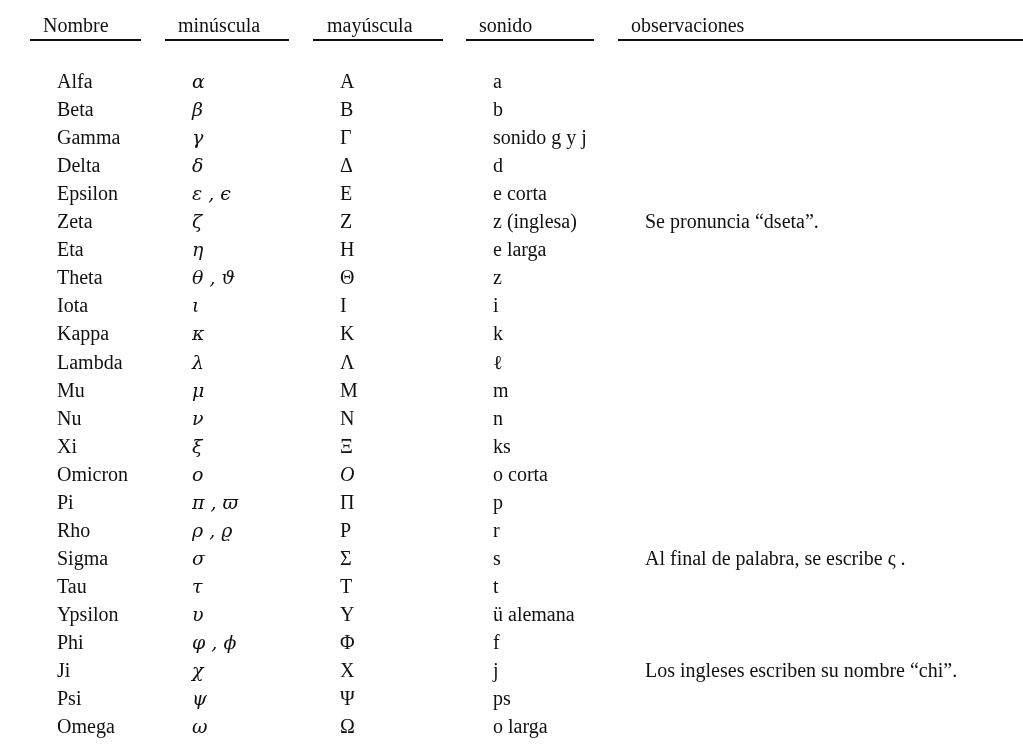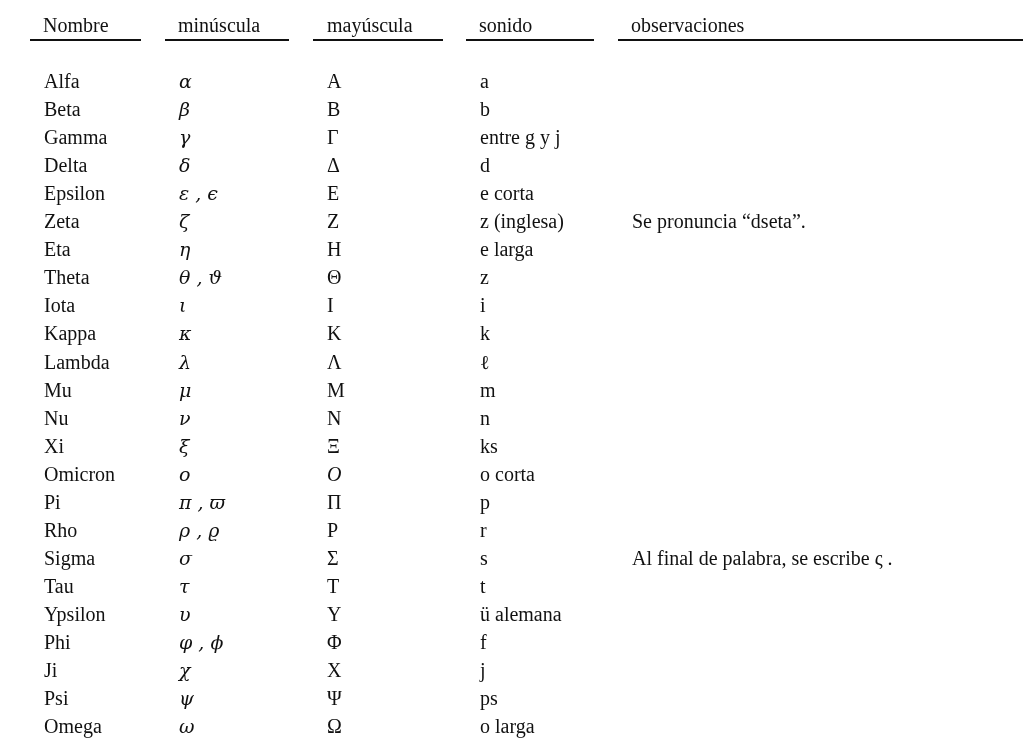--- a/index.html
+++ b/index.html
@@ -3,21 +3,21 @@
   <meta charset="utf-8">
   <style>
     html, body { margin: 0; padding: 0; background: #ffffff; }
     body {
       width: 1023px; height: 745px; overflow: hidden; position: relative;
       font-family: "DejaVu Serif", "Liberation Serif", serif;
       color: #111111;
     }
     .hdr { position: absolute; top: 12px; font-size: 20px; line-height: 26px; }
     .rule { position: absolute; top: 39px; height: 2px; background: #111111; }
-    .row { position: absolute; left: 1px; width: 942px; height: 28px; }
+    .row { position: absolute; left: 14px; width: 942px; height: 28px; }
     .cell { position: absolute; top: 0; font-size: 20px; line-height: 28px; white-space: nowrap; }
     .c0 { left: 43px; }
     .c1 { left: 178px; font-style: italic; font-family: "DejaVu Serif", serif; }
     .c2 { left: 326px; }
     .c3 { left: 479px; }
     .c4 { left: 631px; }
     .cell, .hdr { font-family: "Liberation Serif", "DejaVu Serif", serif; }
     .c1 { font-family: "DejaVu Serif", serif; font-style: italic; font-size: 19px; }
   </style>
 </head>
@@ -50,21 +50,21 @@
         <div class="cell c0">Beta</div>
         <div class="cell c1">β</div>
         <div class="cell c2">B</div>
         <div class="cell c3">b</div>
         <div class="cell c4"></div>
       </div>
       <div class="row" style="top: 123.1px;">
         <div class="cell c0">Gamma</div>
         <div class="cell c1">γ</div>
         <div class="cell c2">Γ</div>
-        <div class="cell c3">entre g y j</div>
+        <div class="cell c3">sonido g y j</div>
         <div class="cell c4"></div>
       </div>
       <div class="row" style="top: 151.15px;">
         <div class="cell c0">Delta</div>
         <div class="cell c1">δ</div>
         <div class="cell c2">Δ</div>
         <div class="cell c3">d</div>
         <div class="cell c4"></div>
       </div>
       <div class="row" style="top: 179.2px;">
@@ -182,20 +182,21 @@
         <div class="cell c1">φ , ϕ</div>
         <div class="cell c2">Φ</div>
         <div class="cell c3">f</div>
         <div class="cell c4"></div>
       </div>
       <div class="row" style="top: 656.05px;">
         <div class="cell c0">Ji</div>
         <div class="cell c1">χ</div>
         <div class="cell c2">X</div>
         <div class="cell c3">j</div>
+        <div class="cell c4">Los ingleses escriben su nombre “chi”.</div>
       </div>
       <div class="row" style="top: 684.1px; padding-left: 45px;">
         <div class="cell c0">Psi</div>
         <div class="cell c1">ψ</div>
         <div class="cell c2">Ψ</div>
         <div class="cell c3">ps</div>
         <div class="cell c4"></div>
       </div>
       <div class="row" style="top: 712.15px;">
         <div class="cell c0">Omega</div>

